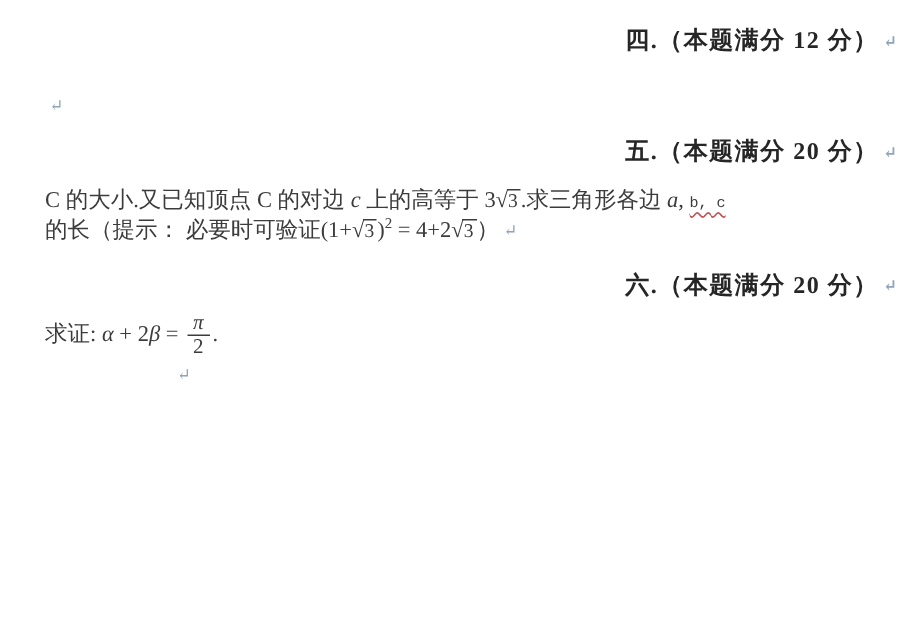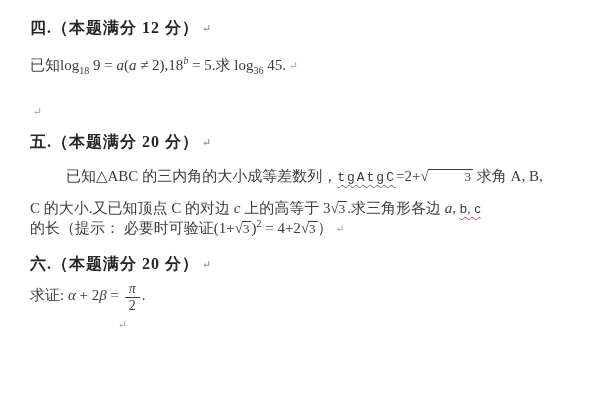--- a/index.html
+++ b/index.html
@@ -3,21 +3,21 @@
 <meta charset="utf-8">
 <style>
   html,body{margin:0;padding:0;}
   body{
     width:613px;height:419px;overflow:hidden;background:#ffffff;
     font-family:"Liberation Serif","DejaVu Serif",serif;
     color:#3c3c3c;
   }
   .page{padding:14px 14px 0 30px;position:relative;width:569px;}
   .line{white-space:pre;font-size:15px;line-height:1.25;}
-  .heading{font-weight:bold;font-size:16px;color:#262626;letter-spacing:1px;}
+  .heading{font-weight:bold;font-size:16px;color:#262626;letter-spacing:1px;text-align:right;}
   .h4{margin-top:4px;}
   .body4{margin-top:17px;}
   .blank{margin-top:24px;height:16px;}
   .h5{margin-top:14px;}
   .l5a{margin-top:15px;text-indent:36px;}
   .l5b{margin-top:13px;}
   .l5c{}
   .h6{margin-top:17px;}
   .l6a{margin-top:7px;}
   .l6b{margin-top:3px;padding-left:116px;}
@@ -25,40 +25,38 @@
   .endblank{margin-top:2px;padding-left:85px;height:14px;}
   
   .pl{font-style:normal;}
   .it{font-style:italic;}
   .sub{font-size:10px;vertical-align:-4px;}
   .sup{font-size:10px;vertical-align:6px;}
   .supit{font-size:10px;vertical-align:6px;font-style:italic;}
   .ug{text-decoration:underline wavy #5c7a5c 1px;text-underline-offset:3px;letter-spacing:2px;
       font-family:"Liberation Mono","DejaVu Sans Mono",monospace;font-size:13px;}
   .ur{text-decoration:underline wavy #c0504d 1px;text-underline-offset:3px;
-      font-family:Liberation Sans, sans-serif;font-size:13px;}
+      font-family:Liberation Mono, monospace;font-size:10px;}
   .ret{color:#90a4b8;font-size:11px;margin-left:3px;vertical-align:1px;}
   .sqrt{white-space:nowrap;}
   .sqrt .rsym{font-style:normal;}
   .sqrt .rad{display:inline-block;border-top:1px solid #3c3c3c;padding:0 2px 0 1px;
              line-height:1.05;font-size:13px;margin-left:-1px;}
   .frac{display:inline-block;vertical-align:middle;text-align:center;
         font-size:14px;line-height:1.1;margin:0 2px;}
   .frac .num{display:block;border-bottom:1px solid #3c3c3c;padding:0 4px;font-style:italic;}
   .frac .den{display:block;}
 </style>
 </head>
 <body>
 
 <div class="page">
   <div class="line heading h4"><span class="pl">四.（本题满分 12 分）</span><span class="ret">↵</span></div>
-  <div class="line body4"><span class="pl">已知log</span><span class="sub">18</span><span class="pl"> 9 = </span><span class="it">a</span><span class="pl">(</span><span class="it">a</span><span class="pl"> ≠ 2),18</span><span class="supit">b</span><span class="pl"> = 5.求 log</span><span class="sub">36</span><span class="pl"> 45.</span><span class="ret">↵</span></div>
   <div class="line blank"><span class="ret">↵</span></div>
 
   <div class="line heading h5"><span class="pl">五.（本题满分 20 分）</span><span class="ret">↵</span></div>
-  <div class="line l5a"><span class="pl">已知△ABC 的三内角的大小成等差数列，</span><span class="ug">tgAtgC</span><span class="pl">=2+</span><span class="sqrt"><span class="rsym">√</span><span class="rad">3</span></span><span class="pl"> 求角 A, B,</span></div>
   <div class="line l5b"><span class="pl">C 的大小.又已知顶点 C 的对边 </span><span class="it">c</span><span class="pl"> 上的高等于 3</span><span class="sqrt"><span class="rsym">√</span><span class="rad">3</span></span><span class="pl">.求三角形各边 </span><span class="it">a</span><span class="pl">, </span><span class="ur">b, c</span></div>
   <div class="line l5c"><span class="pl">的长（提示： 必要时可验证(1+</span><span class="sqrt"><span class="rsym">√</span><span class="rad">3</span></span><span class="pl">)</span><span class="sup">2</span><span class="pl"> = 4+2</span><span class="sqrt"><span class="rsym">√</span><span class="rad">3</span></span><span class="pl">）</span><span class="ret">↵</span></div>
 
   <div class="line heading h6"><span class="pl">六.（本题满分 20 分）</span><span class="ret">↵</span></div>
   <div class="line l6c"><span class="pl">求证: </span><span class="it">α</span><span class="pl"> + 2</span><span class="it">β</span><span class="pl"> = </span><span class="frac"><span class="num">π</span><span class="den">2</span></span><span class="pl">.</span></div>
   <div class="line endblank"><span class="ret">↵</span></div>
 </div>
 
 </body></html>

